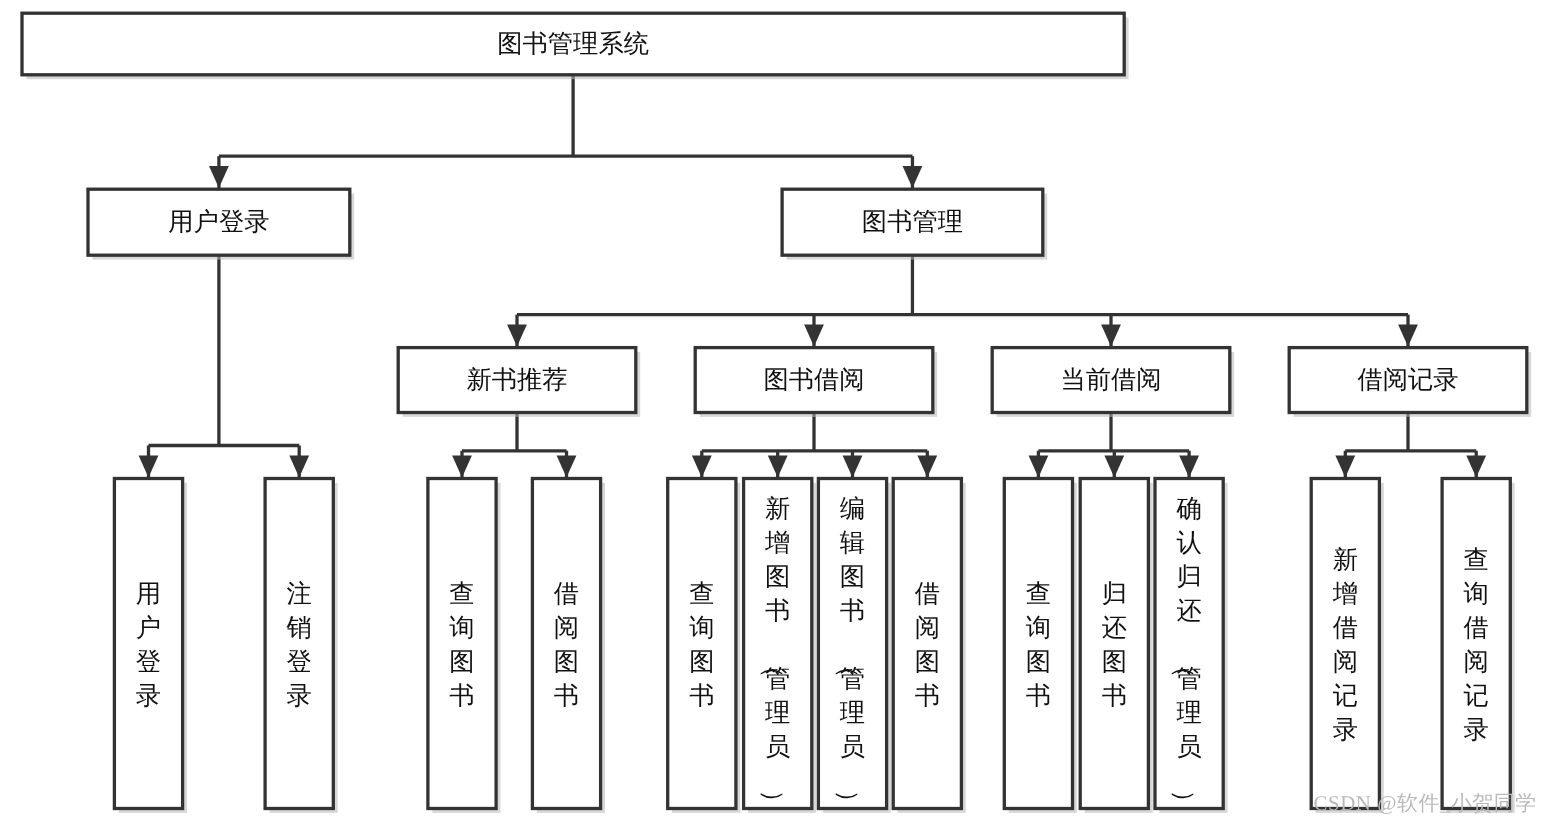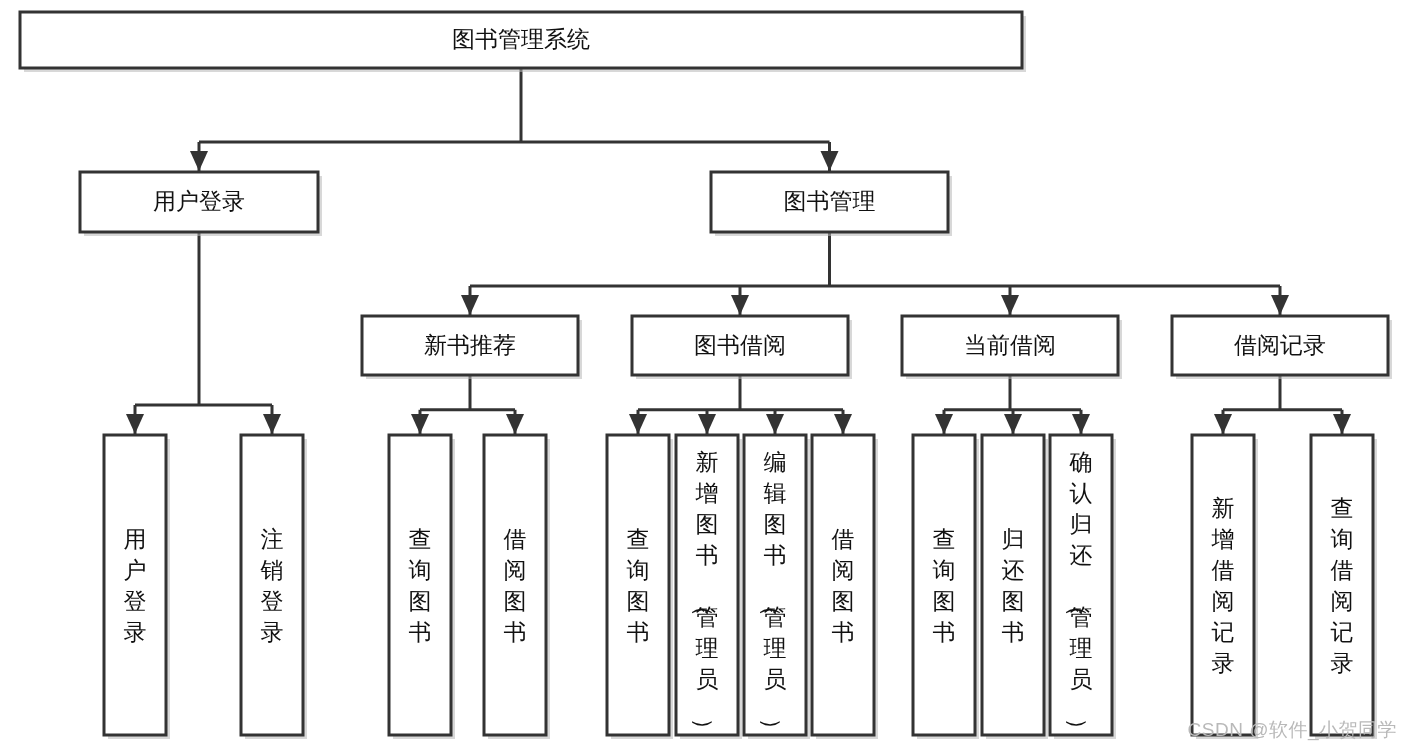--- a/index.html
+++ b/index.html
@@ -47,21 +47,21 @@
   .node-label-vertical {
     fill: #111111;
     font-family: "Liberation Sans", "DejaVu Sans", sans-serif;
     font-size: 23px;
     text-anchor: middle;
   }
   .watermark {
     position: absolute;
     right: 8px;
     bottom: 4px;
-    font-family: Liberation Sans, sans-serif;
+    font-family: Liberation Serif, serif;
     font-size: 19px;
     color: #b9b9b9;
     letter-spacing: 0.5px;
     white-space: nowrap;
     pointer-events: none;
   }
 </style>
 </head>
 <body>
 

